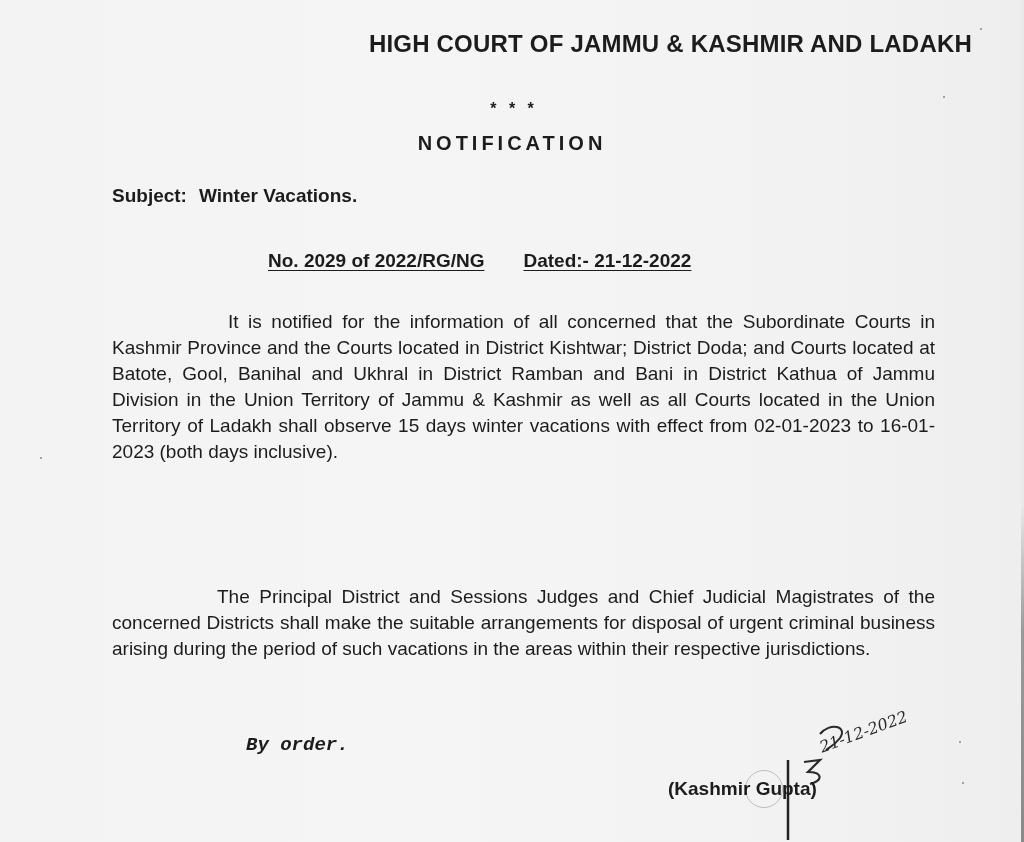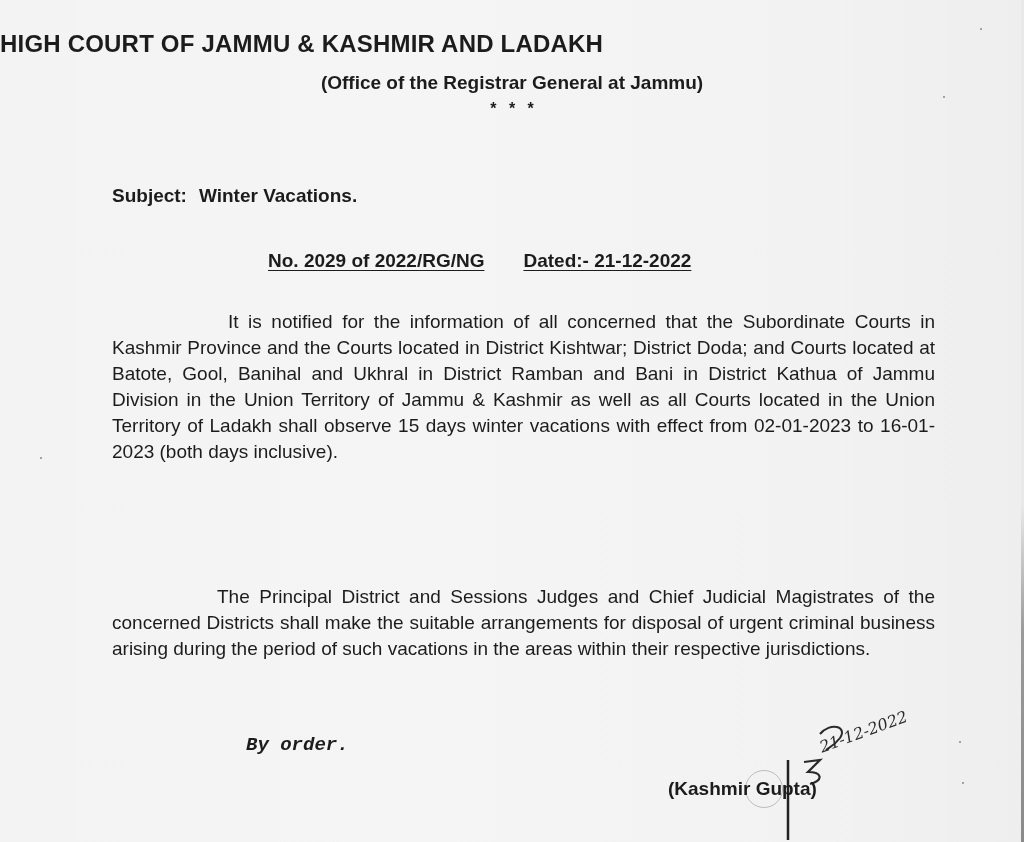--- a/index.html
+++ b/index.html
@@ -24,21 +24,21 @@
     .right-edge {
       position: absolute;
       right: 0; top: 0;
       width: 3px; height: 842px;
       background: linear-gradient(180deg, #e9e9e9 0%, #e9e9e9 60%, #9a9a9a 75%, #8a8a8a 100%);
     }
     .heading-main {
       position: absolute;
       left: 0; width: 972px;
       top: 30px;
-      text-align: left;
+      text-align: right;
       font-size: 24px;
       font-weight: bold;
       letter-spacing: 0.2px;
     }
     .heading-sub {
       position: absolute;
       left: 0; width: 1024px;
       top: 72px;
       text-align: center;
       font-size: 19px;
@@ -145,22 +145,22 @@
     }
     .speck { position: absolute; width: 2px; height: 2px; background: #888; border-radius: 50%; }
   </style>
 </head>
 <body>
 
 <div class="page">
   <div class="right-edge"></div>
 
   <div class="heading-main">HIGH COURT OF JAMMU &amp; KASHMIR AND LADAKH</div>
-  <div class="heading-sub">(Office of the Registrar General at Jammu)</div>
   <div class="stars">* * *</div>
+  <div class="notification-title">NOTIFICATION</div>
 
   <div class="subject">
     <span>Subject:</span><span class="value">Winter Vacations.</span>
   </div>
 
   <div class="ref-line">
     <span>No.  2029 of 2022/RG/NG</span><span class="dated">Dated:-  21-12-2022</span>
   </div>
 
   <div class="para para1"><span class="indent"></span><span>It is notified for the information of all concerned that the Subordinate Courts in Kashmir Province and the Courts located in District Kishtwar; District Doda; and Courts located at Batote, Gool, Banihal and Ukhral in District Ramban and Bani in District Kathua of Jammu Division in the Union Territory of Jammu &amp; Kashmir as well as all Courts located in the Union Territory of Ladakh shall observe 15 days winter vacations with effect from 02-01-2023 to 16-01-2023 (both days inclusive).</span></div>

